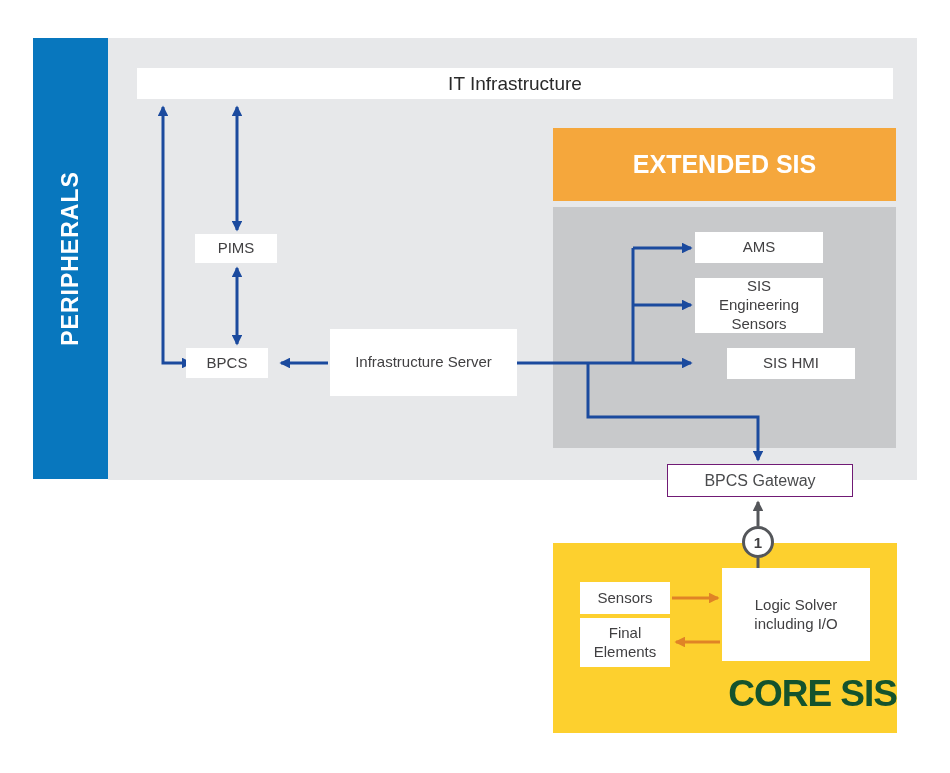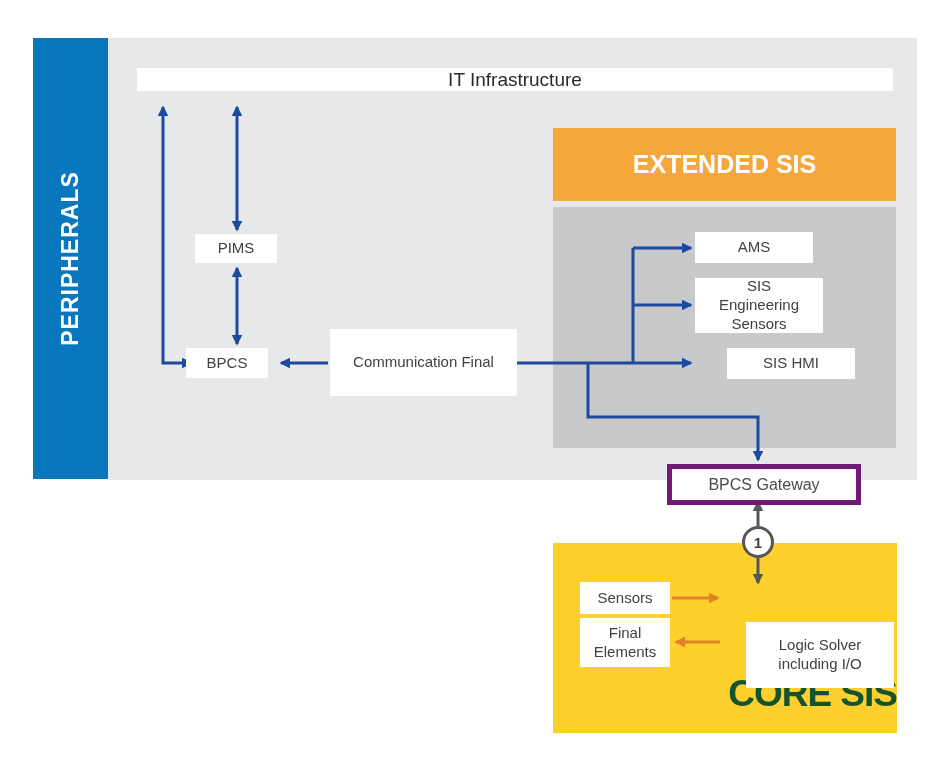--- a/index.html
+++ b/index.html
@@ -26,31 +26,31 @@
   .panel-yellow{left:553px;top:543px;width:344px;height:190px;background:#FDD02E;}
   .core-title{
     position:absolute;left:0;right:0;bottom:18px;text-align:right;
     color:#14532d;font-weight:bold;font-size:37px;letter-spacing:-1px;
   }
   .node{
     position:absolute;background:#ffffff;color:#414042;
     display:flex;align-items:center;justify-content:center;text-align:center;
     font-size:15px;line-height:1.25;
   }
-  .it-bar{left:137px;top:68px;width:756px;height:23px;font-size:19px;color:#2A2A2A;}
+  .it-bar{left:137px;top:68px;width:756px;height:31px;font-size:19px;color:#2A2A2A;}
   .n-pims{left:195px;top:234px;width:82px;height:29px;}
   .n-bpcs{left:186px;top:348px;width:82px;height:30px;}
   .n-comm{left:330px;top:329px;width:187px;height:67px;}
-  .n-ams{left:695px;top:232px;width:118px;height:31px;}
+  .n-ams{left:695px;top:232px;width:128px;height:31px;}
   .n-sis-eng{left:695px;top:278px;width:128px;height:55px;padding:0 10px;box-sizing:border-box;}
   .n-sis-hmi{left:695px;top:348px;width:128px;height:31px;margin-left:32px;}
-  .n-gateway{left:667px;top:464px;width:184px;height:31px;border:5px solid #701a75;font-size:16px;color:#4A4B4D;}
+  .n-gateway{left:667px;top:464px;width:184px;height:31px;border:1px solid #701a75;font-size:16px;color:#4A4B4D;}
   .n-sensors{left:580px;top:582px;width:90px;height:32px;}
   .n-final{left:580px;top:618px;width:90px;height:49px;padding:0 8px;box-sizing:border-box;}
-  .n-logic{left:722px;top:622px;width:148px;height:66px;padding:0 14px;box-sizing:border-box;margin-left:24px;}
+  .n-logic{left:722px;top:568px;width:148px;height:93px;padding:0 14px;box-sizing:border-box;}
   .arrow-layer{left:0;top:0;width:950px;height:773px;pointer-events:none;}
   .badge{
     left:742px;top:526px;width:26px;height:26px;border-radius:50%;
     background:#ffffff;border:3px solid #54565A;
     display:flex;align-items:center;justify-content:center;
     color:#414042;font-weight:bold;font-size:15px;
   }
 </style>
 </head>
 <body>
@@ -101,21 +101,21 @@
     </g>
     <g fill="none" stroke="#E08326" stroke-width="3">
       <path d="M672,598 L718,598" marker-end="url(#ao)"></path>
       <path d="M720,642 L676,642" marker-end="url(#ao)"></path>
     </g>
   </svg>
 
   <div class="node it-bar">IT Infrastructure</div>
   <div class="node n-pims">PIMS</div>
   <div class="node n-bpcs">BPCS</div>
-  <div class="node n-comm">Communication Final</div>
+  <div class="node n-comm">Infrastructure Server</div>
   <div class="node n-ams">AMS</div>
   <div class="node n-sis-eng">SIS Engineering Sensors</div>
   <div class="node n-sis-hmi">SIS HMI</div>
   <div class="node n-gateway">BPCS Gateway</div>
   <div class="node n-sensors">Sensors</div>
   <div class="node n-final">Final Elements</div>
   <div class="node n-logic">Logic Solver including I/O</div>
 
   <div class="abs badge">1</div>
 

